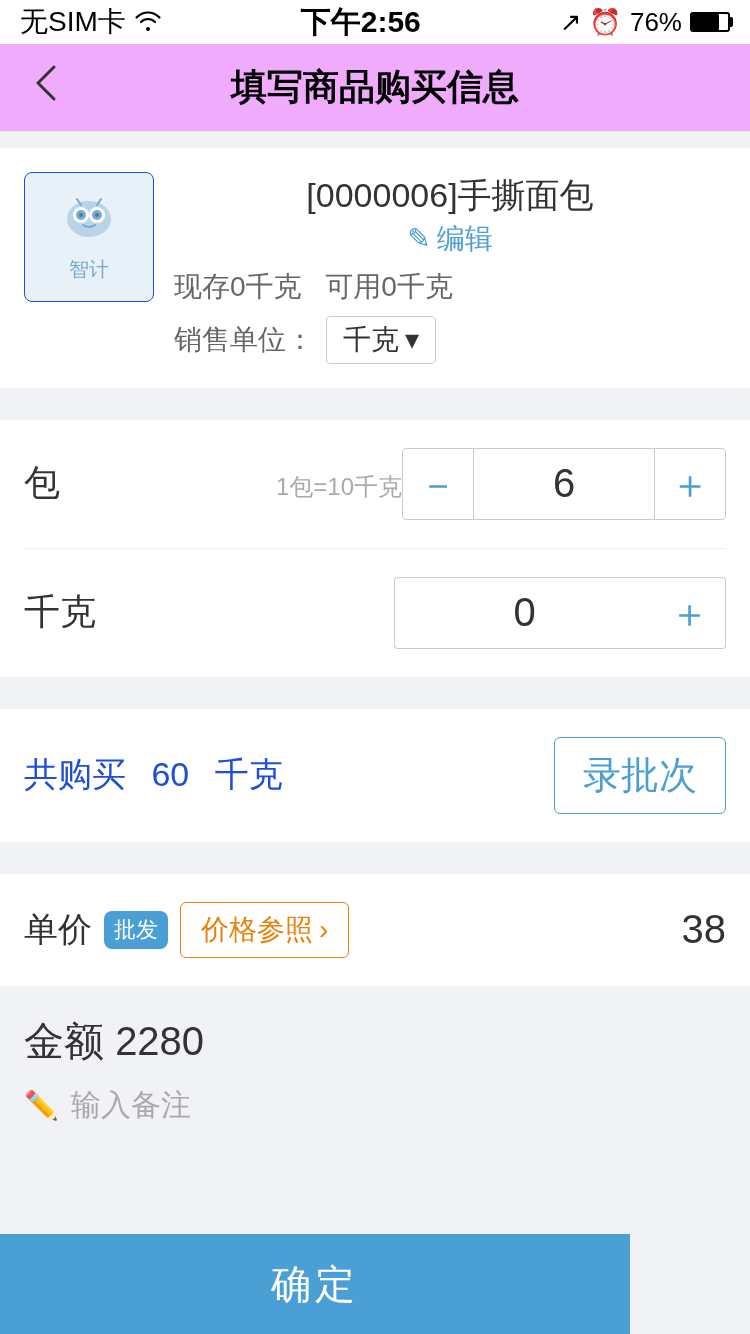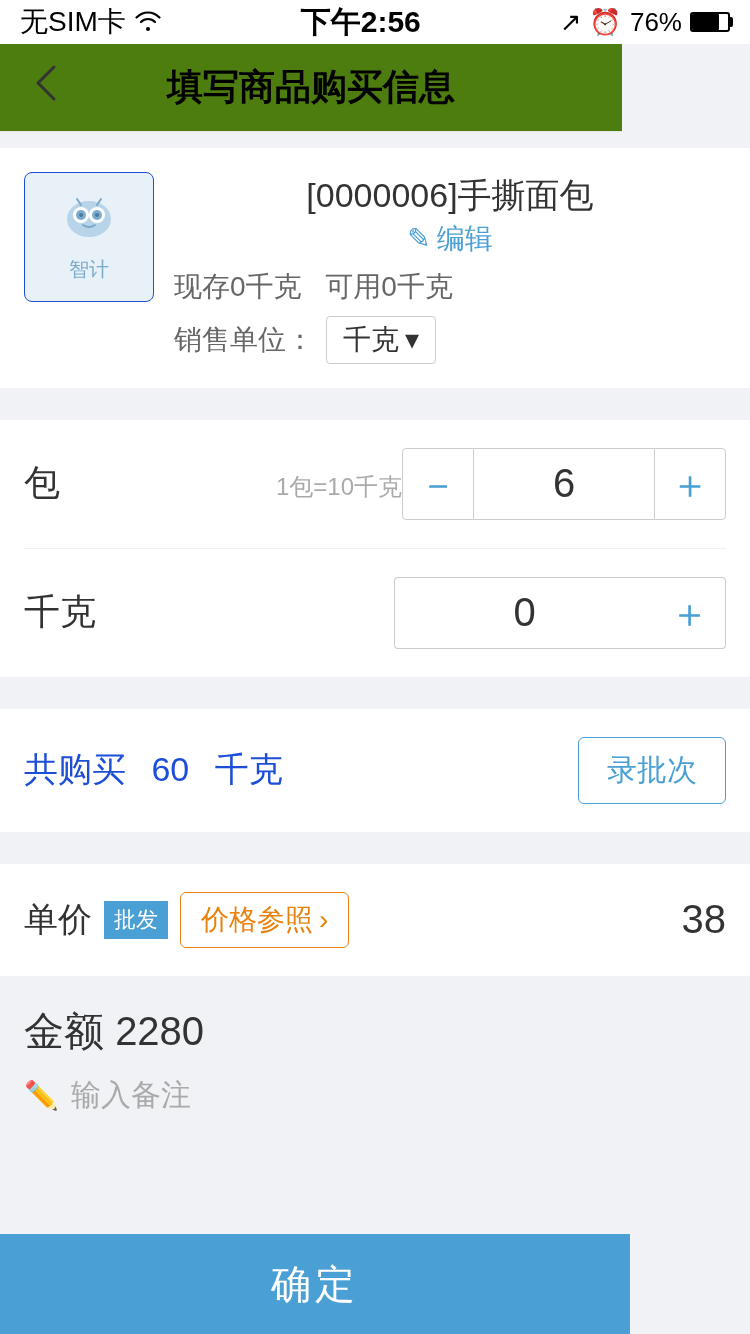--- a/index.html
+++ b/index.html
@@ -25,23 +25,23 @@
       font-size: 28px;
       font-weight: 500;
       color: #000;
     }
     .status-left { display: flex; align-items: center; gap: 8px; }
     .status-center { font-size: 30px; font-weight: 600; }
     .status-right { display: flex; align-items: center; gap: 8px; font-size: 26px; }
 
     
     .nav-bar {
-      width: 622px;
+      width: 750px;
       height: 88px;
-      background: #4d7c0f;
+      background: #f0abfc;
       display: flex;
       align-items: center;
       padding: 0 24px;
       border-bottom: 1px solid #e5e5e5;
       position: relative;
     }
     .back-btn {
       font-size: 40px;
       color: #333;
       cursor: pointer;
@@ -202,21 +202,21 @@
       justify-content: space-between;
     }
     .summary-text {
       font-size: 34px;
       color: #1d4ed8;
     }
     .record-batch-btn {
       border: 1px solid #4a9fd4;
       color: #4a9fd4;
       background: #fff;
-      font-size: 30px;
+      font-size: 38px;
       padding: 12px 28px;
       border-radius: 6px;
       cursor: pointer;
     }
 
     
     .price-section {
       background: #fff;
       margin-top: 16px;
       padding: 28px 24px;
@@ -233,21 +233,21 @@
     }
     .price-label {
       font-size: 34px;
       color: #333;
     }
     .batch-tag {
       background: #4a9fd4;
       color: #fff;
       font-size: 22px;
       padding: 4px 10px;
-      border-radius: 0;
+      border-radius: 8px;
     }
     .price-ref-btn {
       border: 1px solid #e8820c;
       color: #e8820c;
       background: #fff;
       font-size: 28px;
       padding: 8px 20px;
       border-radius: 6px;
       cursor: pointer;
       display: flex;

